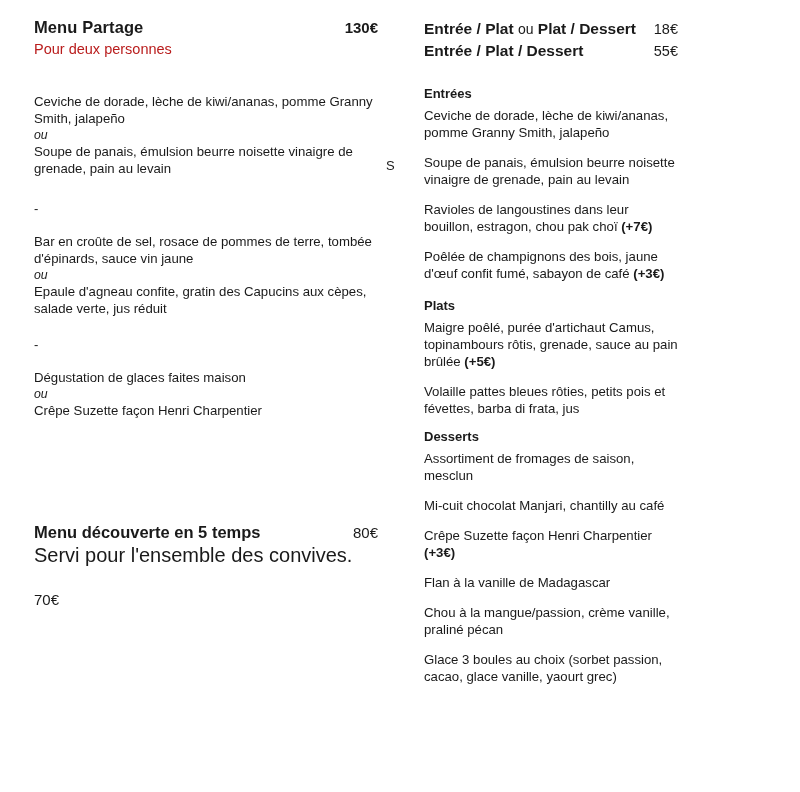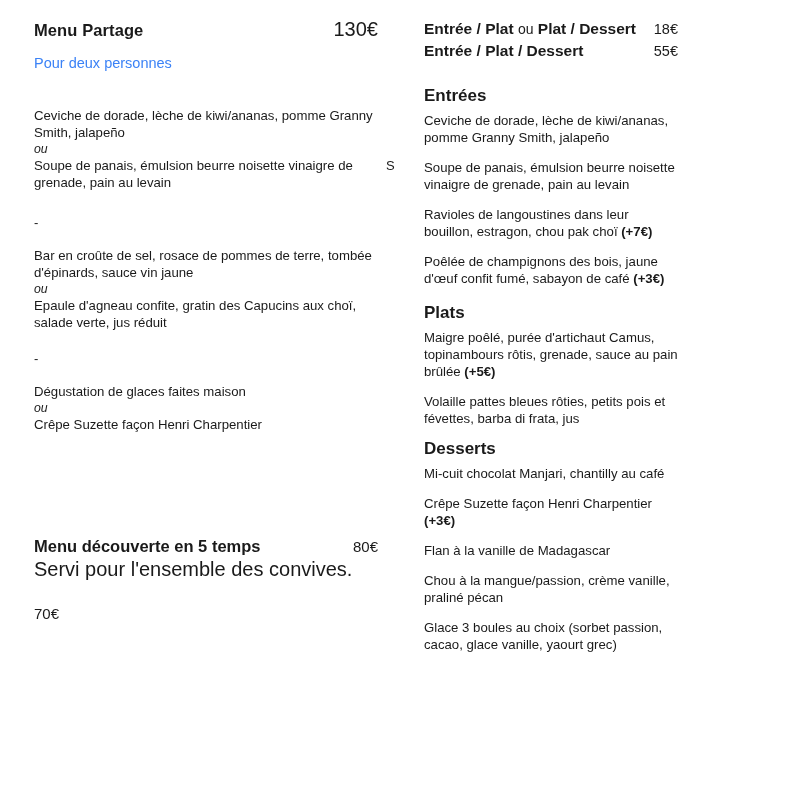--- a/index.html
+++ b/index.html
@@ -44,28 +44,28 @@
     display: flex;
     justify-content: space-between;
     align-items: baseline;
   }
   .title-lg {
     font-size: 16.5px;
     font-weight: bold;
     letter-spacing: 0.1px;
   }
   .price-lg {
-    font-size: 20px;
-    font-weight: normal;
+    font-size: 15px;
+    font-weight: bold;
   }
   .sub {
     font-size: 14.5px;
     font-weight: normal;
-    color: #3b82f6;
-    margin-top: 14px;
+    color: #b91c1c;
+    margin-top: 4px;
   }
   .item {
     font-size: 13.2px;
     line-height: 17px;
     color: #1a1a1a;
   }
   .ou {
     font-size: 12.3px;
     font-style: italic;
     line-height: 16px;
@@ -112,21 +112,21 @@
   .formula-row .ou-inline {
     font-weight: normal;
     font-style: normal;
     font-size: 14px;
   }
   .formula-price {
     font-size: 14.5px;
     font-weight: normal;
   }
   .section-head {
-    font-size: 17px;
+    font-size: 13px;
     font-weight: bold;
     margin-bottom: 6px;
   }
   .r-item {
     font-size: 13.2px;
     line-height: 17px;
     margin-bottom: 13px;
     max-width: 360px;
   }
   .r-item:last-child { margin-bottom: 0; }
@@ -161,21 +161,21 @@
       <div class="item">Soupe de panais, émulsion beurre noisette vinaigre de grenade, pain au levain</div>
     </div>
 
     <div class="spacer-24"></div>
     <div class="dash">-</div>
     <div class="spacer-16"></div>
 
     <div class="grp">
       <div class="item">Bar en croûte de sel, rosace de pommes de terre, tombée d'épinards, sauce vin jaune</div>
       <div class="ou">ou</div>
-      <div class="item">Epaule d'agneau confite, gratin des Capucins aux choï, salade verte, jus réduit</div>
+      <div class="item">Epaule d'agneau confite, gratin des Capucins aux cèpes, salade verte, jus réduit</div>
     </div>
 
     <div class="spacer-20"></div>
     <div class="dash">-</div>
     <div class="spacer-16"></div>
 
     <div class="grp">
       <div class="item">Dégustation de glaces faites maison</div>
       <div class="ou">ou</div>
       <div class="item">Crêpe Suzette façon Henri Charpentier</div>
@@ -234,20 +234,21 @@
     <div class="section-head">Plats</div>
     <div>
       <div class="r-item"><span>Maigre poêlé, purée d'artichaut Camus, topinambours rôtis, grenade, sauce au pain brûlée </span><span class="supp">(+5€)</span></div>
       <div class="r-item"><span>Volaille pattes bleues rôties, petits pois et févettes, barba di frata, jus</span><span class="supp"></span></div>
     </div>
 
     <div class="spacer-12"></div>
 
     <div class="section-head">Desserts</div>
     <div>
+      <div class="r-item"><span>Assortiment de fromages de saison, mesclun</span><span class="supp"></span></div>
       <div class="r-item"><span>Mi-cuit chocolat Manjari, chantilly au café</span><span class="supp"></span></div>
       <div class="r-item"><span>Crêpe Suzette façon Henri Charpentier </span><span class="supp">(+3€)</span></div>
       <div class="r-item"><span>Flan à la vanille de Madagascar</span><span class="supp"></span></div>
       <div class="r-item"><span>Chou à la mangue/passion, crème vanille, praliné pécan</span><span class="supp"></span></div>
       <div class="r-item"><span>Glace 3 boules au choix (sorbet passion, cacao, glace vanille, yaourt grec)</span><span class="supp"></span></div>
     </div>
 
   </div>
 </div>
 

